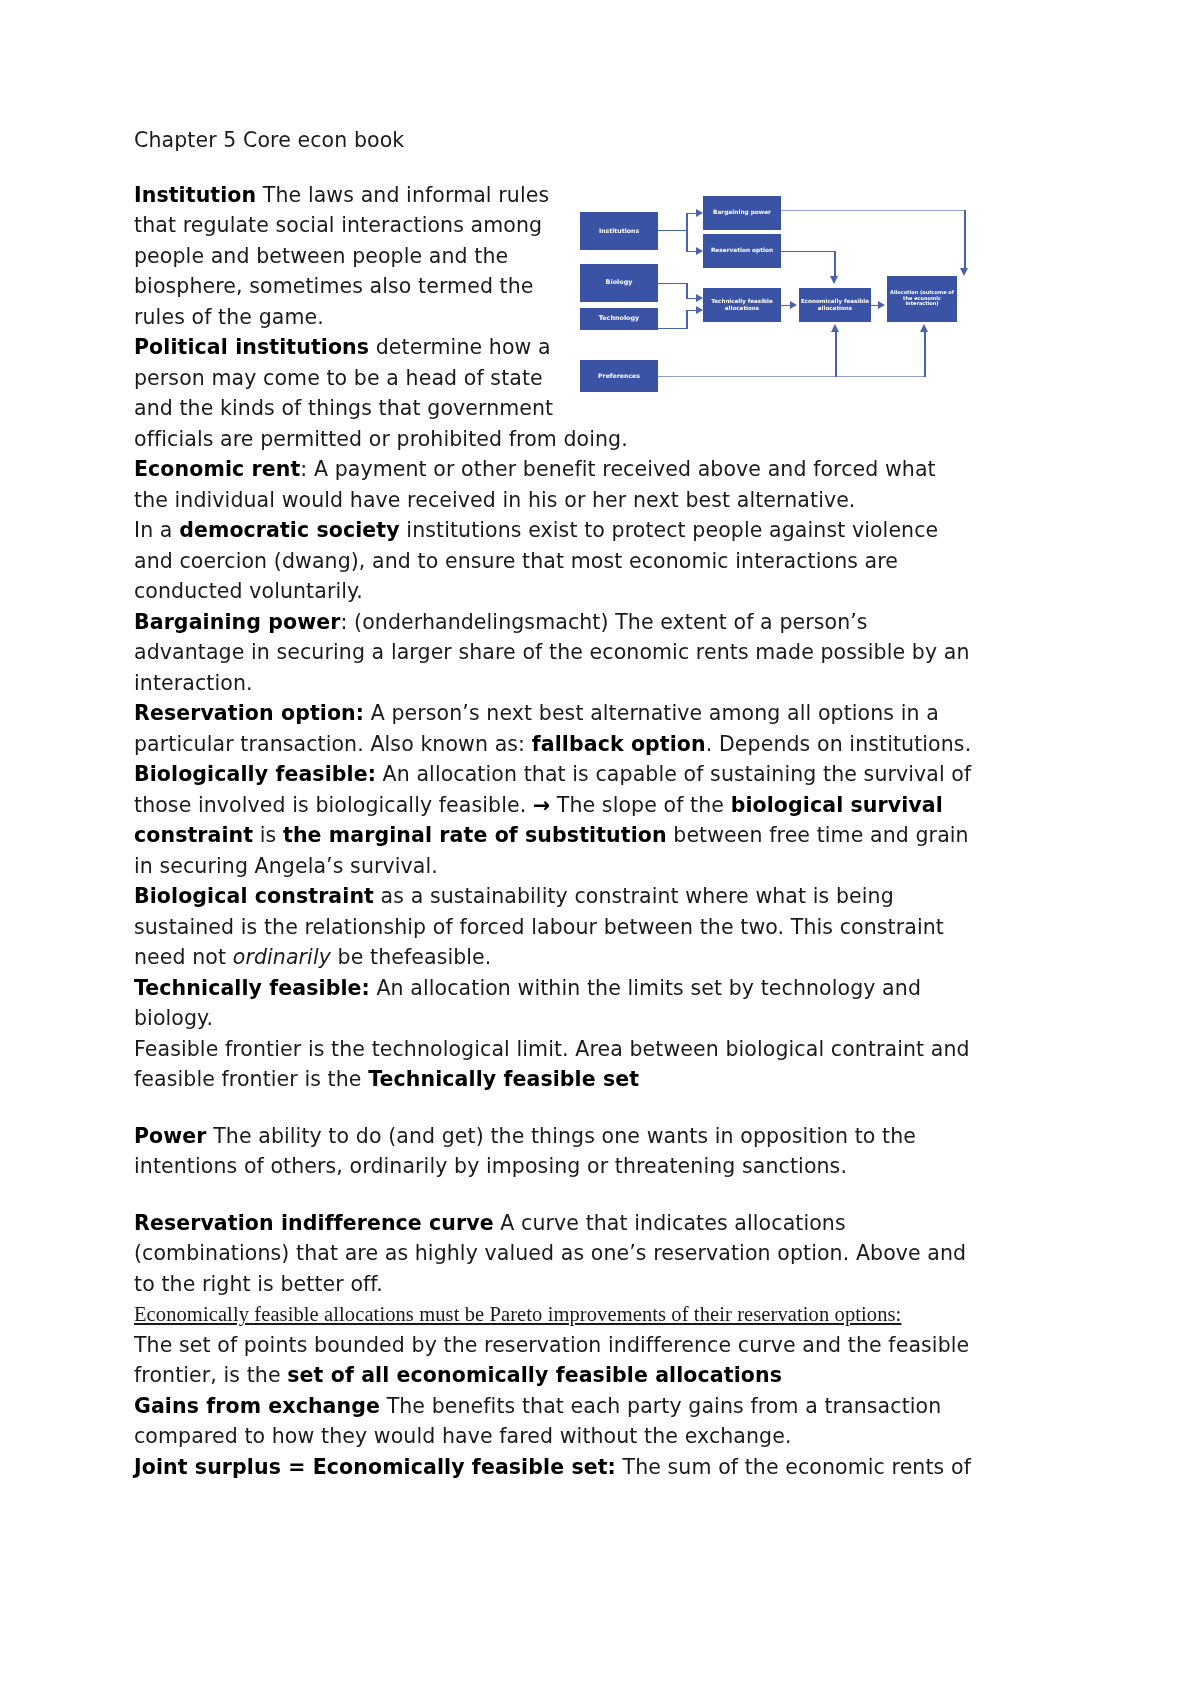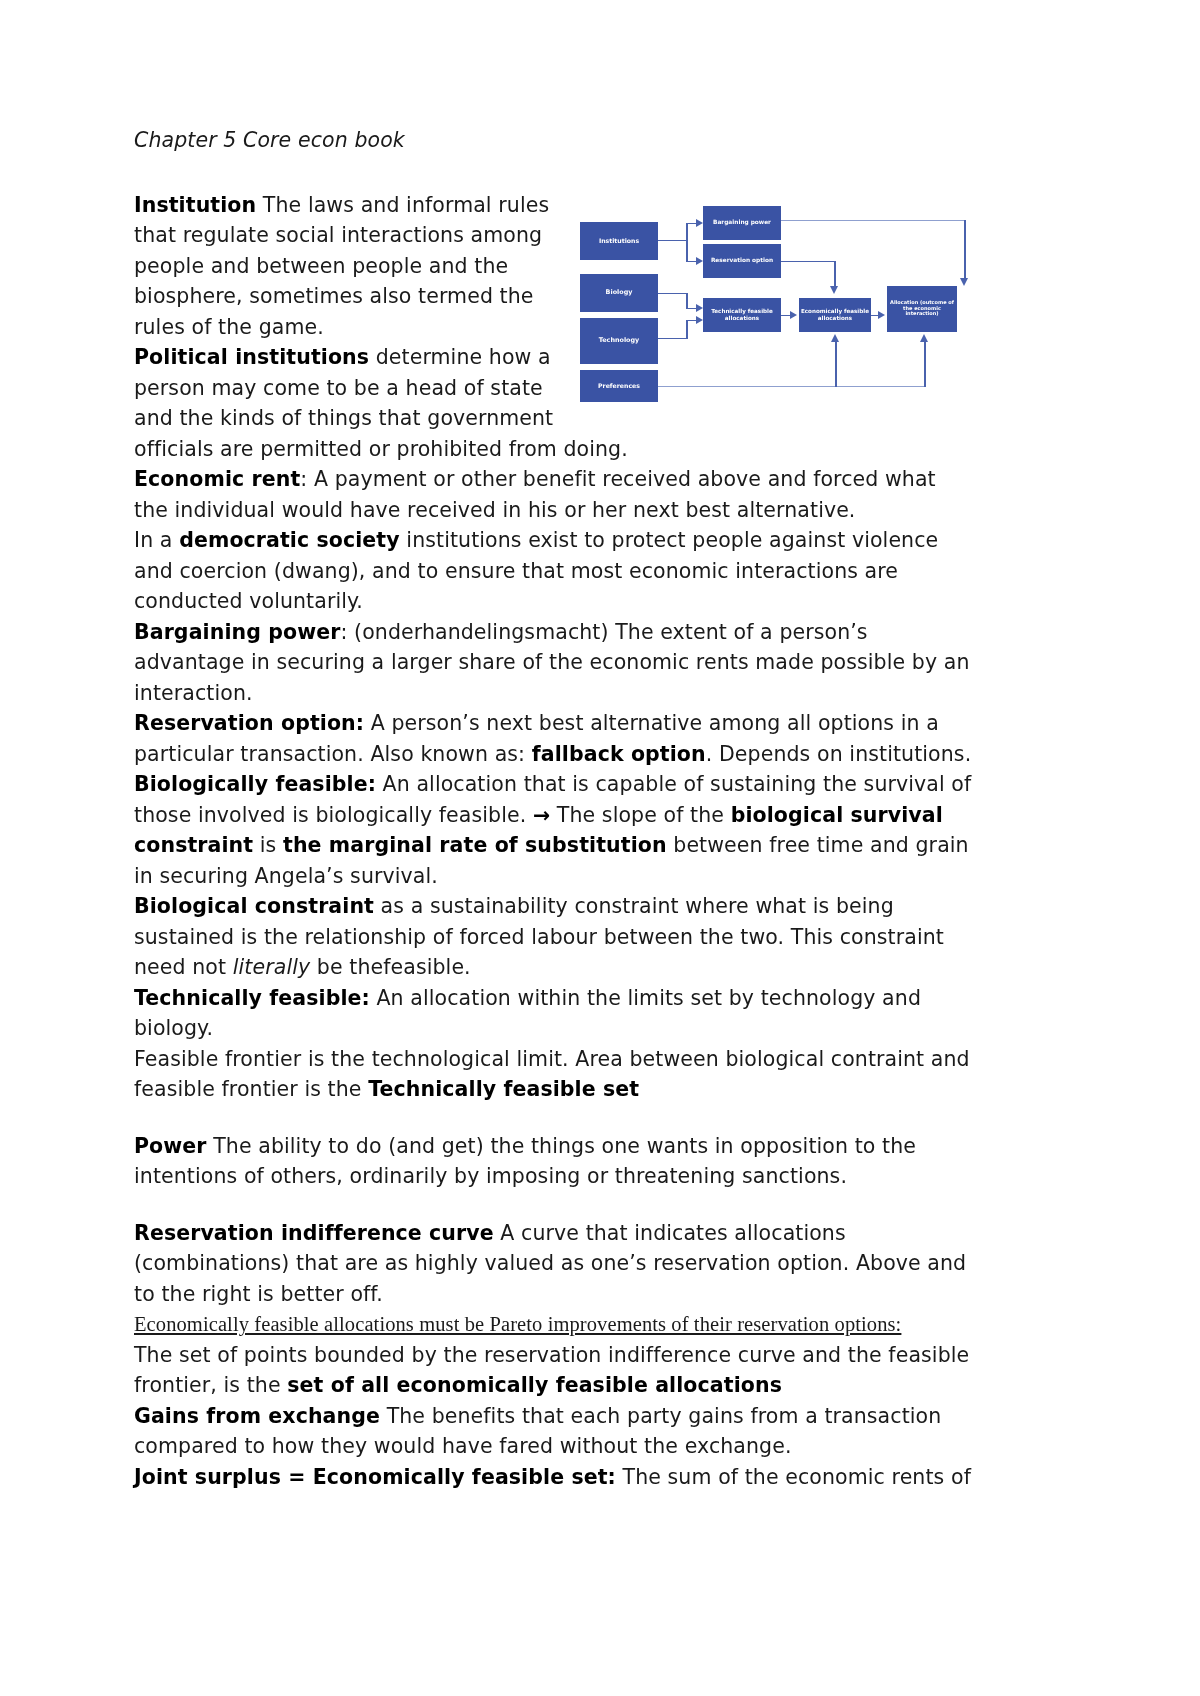--- a/index.html
+++ b/index.html
@@ -102,36 +102,36 @@
     border-right: 4.5px solid transparent;
     border-bottom: 8px solid #4a62ad;
   }
 </style>
 </head>
 <body>
 
 <div class="page">
   <div class="content">
 
-    <p class="para" style="margin-bottom:34px;font-style:italic;">
+    <p class="para" style="margin-bottom:24px;">
       <span>Chapter 5 Core econ book</span>
     </p>
 
     <div class="diagram-wrap">
       <div class="flow">
 
         <div class="fbox" style="left:6px; top:24px; width:78px; height:38px; font-size:6.2px;">
           <span>Institutions</span>
         </div>
 
         <div class="fbox" style="left:6px; top:76px; width:78px; height:38px; font-size:6.4px;justify-content:center;">
           <span>Biology</span>
         </div>
 
-        <div class="fbox" style="left:6px; top:120px; width:78px; height:46px; font-size:6.4px;">
+        <div class="fbox" style="left:6px; top:120px; width:78px; height:22px; font-size:6.4px;">
           <span>Technology</span>
         </div>
 
         <div class="fbox" style="left:6px; top:172px; width:78px; height:32px; font-size:6.2px;">
           <span>Preferences</span>
         </div>
 
         <div class="fbox" style="left:129px; top:8px; width:78px; height:34px; font-size:5.8px;">
           <span>Bargaining power</span>
         </div>
@@ -200,21 +200,21 @@
     <p class="para"><span class="b">Economic rent</span><span>: A payment or other benefit received above and forced what the individual would have received in his or her next best alternative.</span></p>
 
     <p class="para"><span>In a </span><span class="b">democratic society</span><span> institutions exist to protect people against violence and coercion (dwang), and to ensure that most economic interactions are conducted voluntarily.</span></p>
 
     <p class="para"><span class="b">Bargaining power</span><span>: (onderhandelingsmacht) The extent of a person’s advantage in securing a larger share of the economic rents made possible by an interaction.</span></p>
 
     <p class="para"><span class="b">Reservation option:</span><span> A person’s next best alternative among all options in a particular transaction. Also known as: </span><span class="b">fallback option</span><span>. Depends on institutions.</span></p>
 
     <p class="para"><span class="b">Biologically feasible:</span><span> An allocation that is capable of sustaining the survival of those involved is biologically feasible. </span><span class="b arrow-glyph">→</span><span> The slope of the </span><span class="b">biological survival constraint</span><span> is </span><span class="b">the marginal rate of substitution</span><span> between free time and grain in securing Angela’s survival.</span></p>
 
-    <p class="para"><span class="b">Biological constraint</span><span> as a sustainability constraint where what is being sustained is the relationship of forced labour between the two. This constraint need not </span><span class="i">literally</span><span> be thefeasible.</span></p>
+    <p class="para"><span class="b">Biological constraint</span><span> as a sustainability constraint where what is being sustained is the relationship of forced labour between the two. This constraint need not </span><span class="i">ordinarily</span><span> be thefeasible.</span></p>
 
     <p class="para"><span class="b">Technically feasible:</span><span> An allocation within the limits set by technology and biology.</span></p>
 
     <p class="para"><span>Feasible frontier is the technological limit. Area between biological contraint and feasible frontier is the </span><span class="b">Technically feasible set</span></p>
 
 
     <div class="spacer-line"></div>
 
     <p class="para"><span class="b">Power</span><span> The ability to do (and get) the things one wants in opposition to the intentions of others, ordinarily by imposing or threatening sanctions.</span></p>
 

